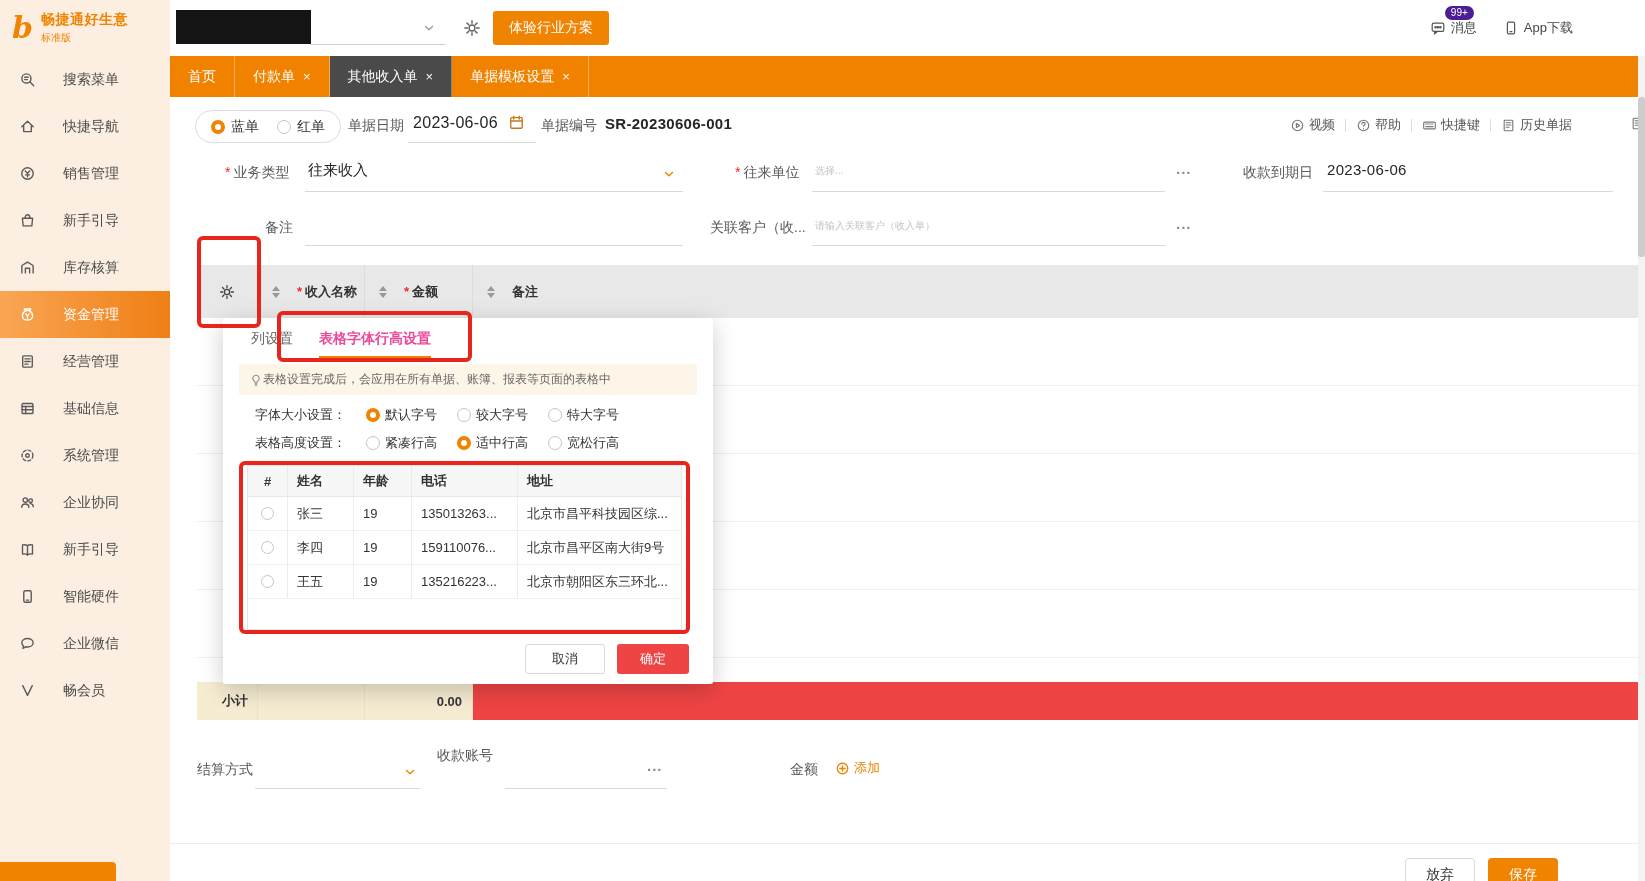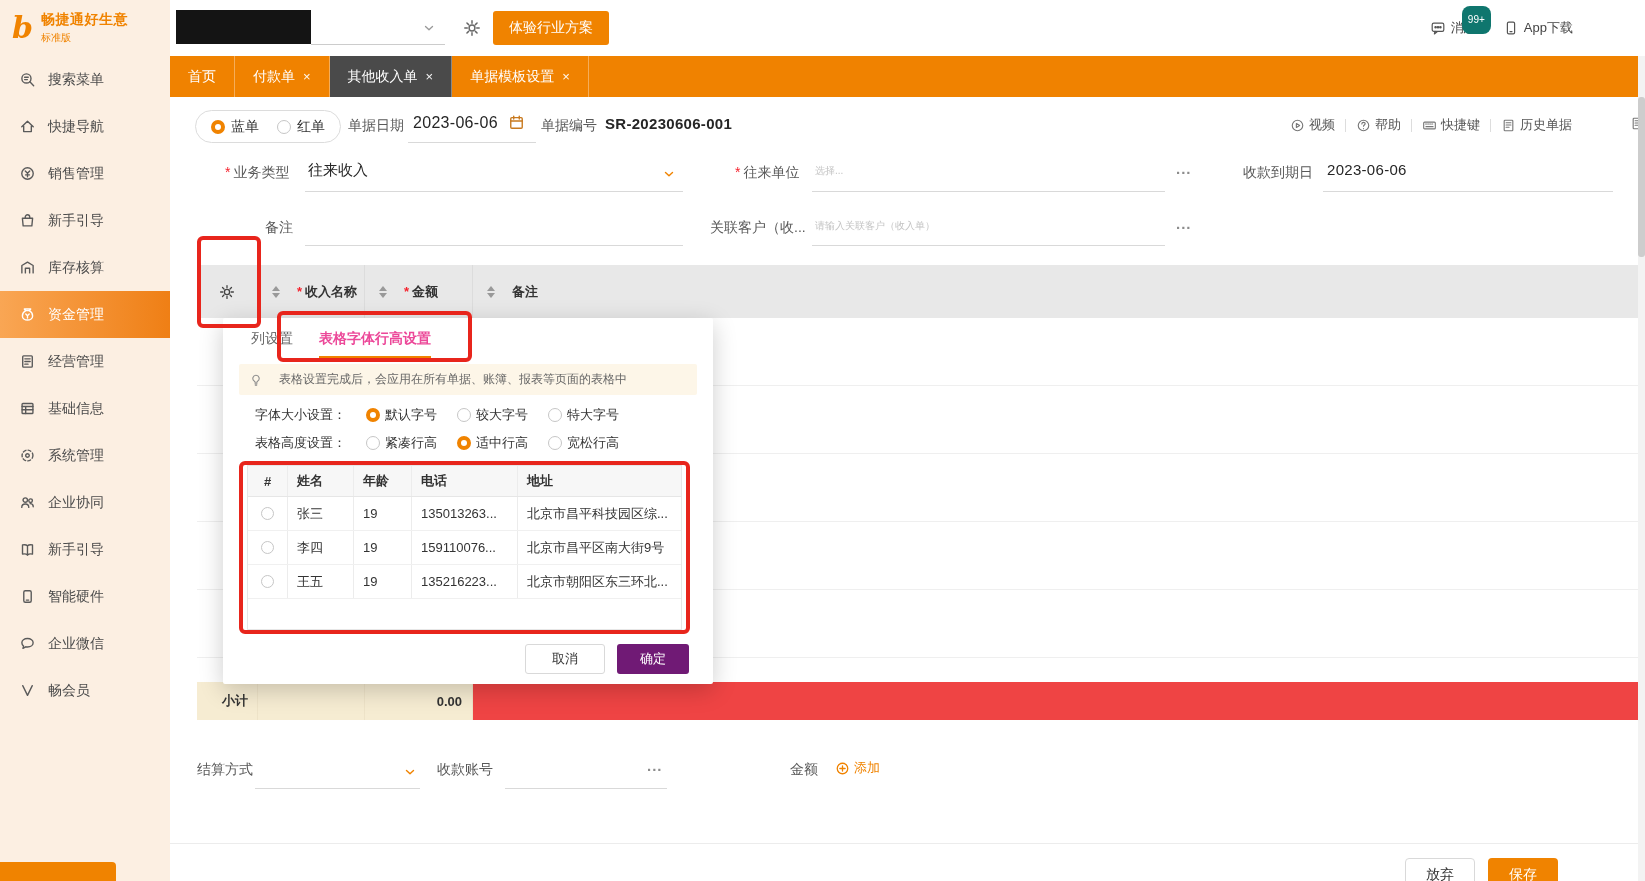--- a/index.html
+++ b/index.html
@@ -8,37 +8,37 @@
 svg{display:block}
 .icon{display:inline-block;flex:none}
 .icon svg{width:100%;height:100%}
 
 
 .sidebar{position:absolute;left:0;top:0;width:170px;height:881px;background:#fcefe2;z-index:5}
 .logo-area{height:56px;display:flex;align-items:center;gap:8px;padding:0 12px}
 .logo-mark{font-size:30px;line-height:1;font-weight:bold;font-style:italic;color:#f08300;font-family:"DejaVu Serif",serif}
 .logo-title{font-size:14px;font-weight:bold;color:#f08300;letter-spacing:.5px}
 .logo-sub{font-size:10px;color:#f08300;margin-top:2px}
-.menu-item{height:47px;display:flex;align-items:center;gap:12px;padding-left:19px;font-size:14px;color:#4c4c4c;cursor:pointer}
+.menu-item{height:47px;display:flex;align-items:center;gap:27px;padding-left:19px;font-size:14px;color:#4c4c4c;cursor:pointer}
 .menu-item .icon{width:17px;height:17px;color:#5a5a5a}
 .menu-item.active{background:linear-gradient(90deg,#f9a654,#ef7f15);color:#fff}
 .menu-item.active .icon{color:#fff}
 .sidebar-bottom-bar{position:absolute;left:0;bottom:0;width:116px;height:19px;background:#f08300;border-top-right-radius:4px}
 
 
 .topbar{position:absolute;left:170px;top:0;width:1475px;height:56px;background:#fff}
 .redacted{position:absolute;left:6px;top:10px;width:135px;height:34px;background:#141414}
 .org-underline{position:absolute;left:141px;top:44px;width:134px;border-bottom:1px solid #ccc}
 .org-chev{position:absolute;left:252px;top:21px;width:14px;height:14px;color:#999;cursor:pointer}
 .topbar-gear{position:absolute;left:293px;top:19px;width:18px;height:18px;color:#666;cursor:pointer}
 .exp-btn{position:absolute;left:323px;top:11px;height:34px;padding:0 16px;background:#f08300;color:#fff;border:none;border-radius:3px;font-size:14px;cursor:pointer;font-family:inherit}
 .topbar-right{position:absolute;right:72px;top:0;height:56px;display:flex;align-items:center;gap:26px}
 .tb-item{position:relative;display:flex;align-items:center;gap:5px;font-size:13px;color:#444;cursor:pointer}
 .tb-item .icon{width:16px;height:16px;color:#555}
-.badge{position:absolute;top:-13px;left:32px;background:#0f766e;color:#fff;font-size:10px;line-height:12px;padding:8px 6px;border-radius:8px;white-space:nowrap}
+.badge{position:absolute;top:-13px;left:15px;background:#4c1d95;color:#fff;font-size:10px;line-height:12px;padding:1px 6px;border-radius:8px;white-space:nowrap}
 
 
 .tabbar{position:absolute;left:170px;top:56px;width:1475px;height:41px;background:#f08200;display:flex;z-index:4}
 .tab{display:flex;align-items:center;gap:8px;padding:0 18px;color:#fff;font-size:14px;border-right:1px solid rgba(255,255,255,.35);cursor:pointer;white-space:nowrap}
 .tab.active{background:#4a4a4a}
 .tab-close{font-size:13px;opacity:.95}
 
 
 .content{position:absolute;left:170px;top:97px;width:1475px;height:784px;background:#fff;overflow:hidden}
 .billtype{position:absolute;left:25px;top:13px;height:33px;display:flex;align-items:center;gap:18px;padding:0 15px;border:1px solid #dcdcdc;border-radius:17px}
@@ -86,35 +86,35 @@
 .bottom-divider{position:absolute;left:0;top:746px;width:1475px;height:1px;background:#ececec}
 .btn{position:absolute;height:34px;border-radius:4px;font-size:14px;font-family:inherit;cursor:pointer}
 .btn-discard{left:1235px;top:761px;width:70px;background:#fff;border:1px solid #d9d9d9;color:#333}
 .btn-save{left:1318px;top:761px;width:70px;background:#f08300;border:none;color:#fff}
 
 
 .modal{position:absolute;left:223px;top:318px;width:490px;height:366px;background:#fff;box-shadow:0 6px 24px rgba(0,0,0,.2);border-radius:2px;z-index:50}
 .m-tabs{position:absolute;left:28px;top:12px;display:flex;gap:26px;font-size:14px}
 .m-tab{color:#666;cursor:pointer;padding-bottom:8px;border-bottom:2px solid transparent;white-space:nowrap}
 .m-tab.active{color:#ec4899;font-weight:bold;border-bottom-color:#f08300}
-.m-tip{position:absolute;left:16px;top:46px;width:458px;height:31px;background:#fdf6e8;display:flex;align-items:center;gap:16px;padding:0 10px;font-size:12px;color:#666;border-radius:2px}
+.m-tip{position:absolute;left:16px;top:46px;width:458px;height:31px;background:#fdf6e8;display:flex;align-items:center;gap:0;padding:0 10px;font-size:12px;color:#666;border-radius:2px}
 .m-tip .icon{width:14px;height:14px;color:#8c8c8c}
 .m-row{position:absolute;left:32px;display:flex;align-items:center;gap:20px;font-size:13px;color:#333}
 .m-row .radio{width:14px;height:14px}
 .m-radio-opt{display:flex;align-items:center;gap:5px;cursor:pointer}
 .preview{position:absolute;left:24px;top:147px;width:435px;height:165px;border:1px solid #e6e6e6;background:#fff}
 .p-header{display:flex;height:31px;background:#f7f7f7;border-bottom:1px solid #e6e6e6;font-size:13px;font-weight:bold;color:#333}
 .p-cell{display:flex;align-items:center;padding-left:9px;border-right:1px solid #ececec;overflow:hidden;white-space:nowrap}
 .p-c0{width:40px;justify-content:center;padding-left:0}
 .p-c1{width:66px}.p-c2{width:58px}.p-c3{width:106px}.p-c4{flex:1;border-right:none}
 .p-row{display:flex;height:34px;border-bottom:1px solid #f0f0f0;font-size:13px;color:#333;cursor:pointer}
 .p-radio{width:13px;height:13px;border-radius:50%;border:1px solid #c6c6c6;background:#fff}
 .m-btn{position:absolute;height:30px;border-radius:3px;font-size:13px;font-family:inherit;cursor:pointer}
 .m-cancel{left:302px;top:326px;width:80px;background:#fff;border:1px solid #d9d9d9;color:#333}
-.m-confirm{left:394px;top:326px;width:72px;background:#701a75;border:none;color:#fff}
+.m-confirm{left:394px;top:326px;width:72px;background:#ef4444;border:none;color:#fff}
 
 
 .ann{position:absolute;border:4px solid #e8251c;border-radius:6px;z-index:100;pointer-events:none}
 .ann1{left:197px;top:236px;width:64px;height:92px}
 .ann2{left:277px;top:311px;width:195px;height:51px}
 .ann3{left:239px;top:461px;width:451px;height:173px}
 .scrollbar{position:absolute;left:1638px;top:56px;width:7px;height:825px;background:#f3f3f3;z-index:60}
 .scroll-thumb{position:absolute;left:0;top:41px;width:7px;height:160px;background:#cdcdcd;border-radius:3px;cursor:pointer}
 </style>
 </head>
@@ -463,21 +463,21 @@
     <div class="st-rest"></div>
   </div>
 
   <span class="f-label" style="left:27px;top:664px">结算方式</span>
   <span class="underline" style="left:85px;top:691px;width:165px"></span>
   <span class="icon chev orange" style="left:233px;top:668px">
       <svg viewBox="0 0 16 16" fill="none" stroke="currentColor" stroke-width="1.6" stroke-linecap="round" stroke-linejoin="round">
         <path d="M4 6.2L8 10l4-3.8"></path>
       </svg>
     </span>
-  <span class="f-label" style="left:267px;top:664px">收款账号</span>
+  <span class="f-label" style="left:267px;top:650px">收款账号</span>
   <span class="underline" style="left:335px;top:691px;width:162px"></span>
   <span class="dots" style="left:477px;top:660px">...</span>
   <span class="f-label" style="left:620px;top:664px">金额</span>
   <span class="add-link">
     <span class="icon">
         <svg viewBox="0 0 16 16" fill="none" stroke="currentColor" stroke-width="1.4" stroke-linecap="round">
           <circle cx="8" cy="8" r="5.6"></circle>
           <path d="M5.2 8h5.6M8 5.2v5.6"></path>
         </svg>
       </span>

